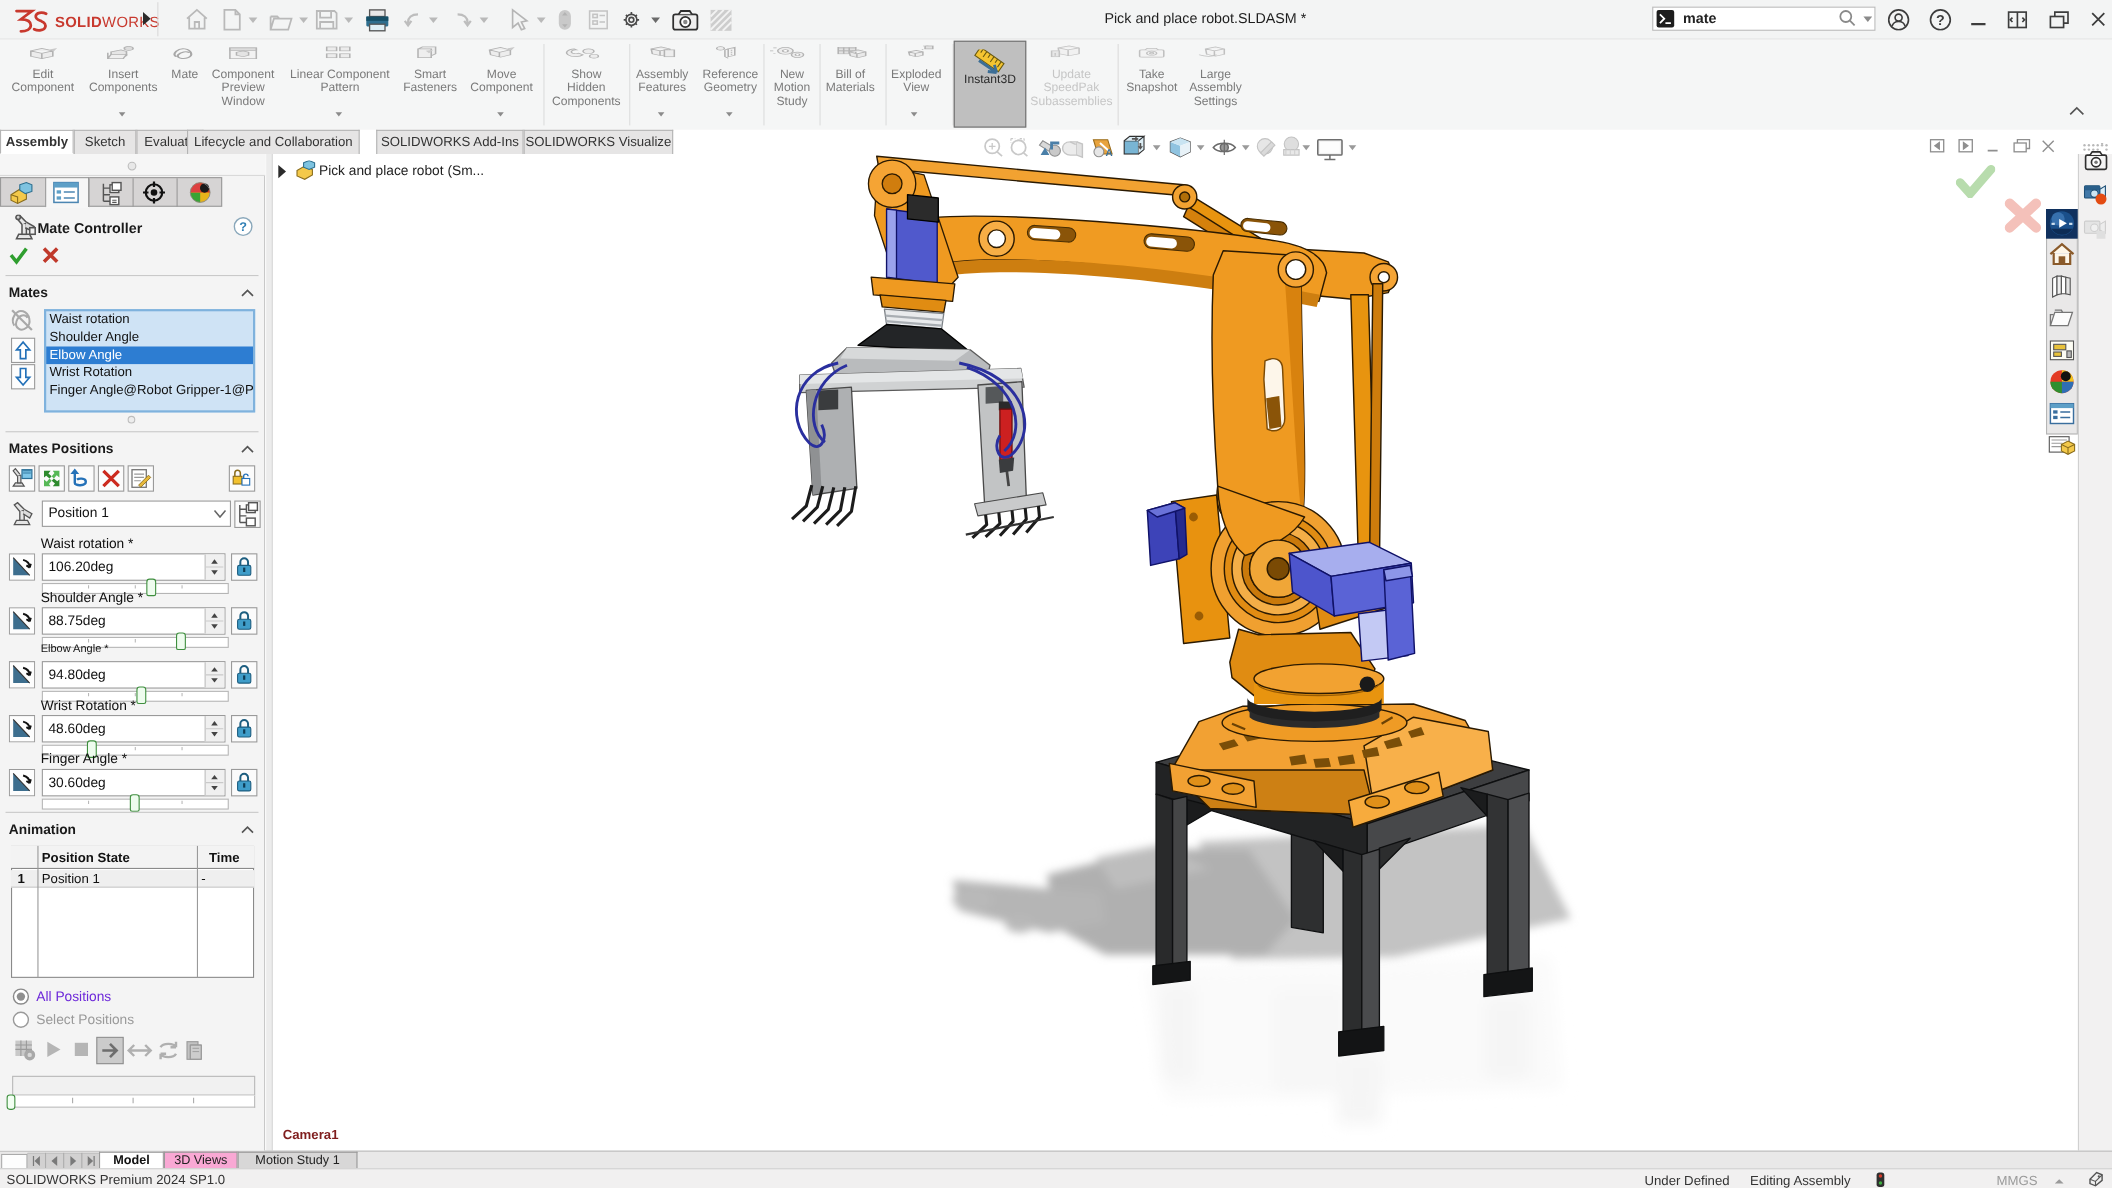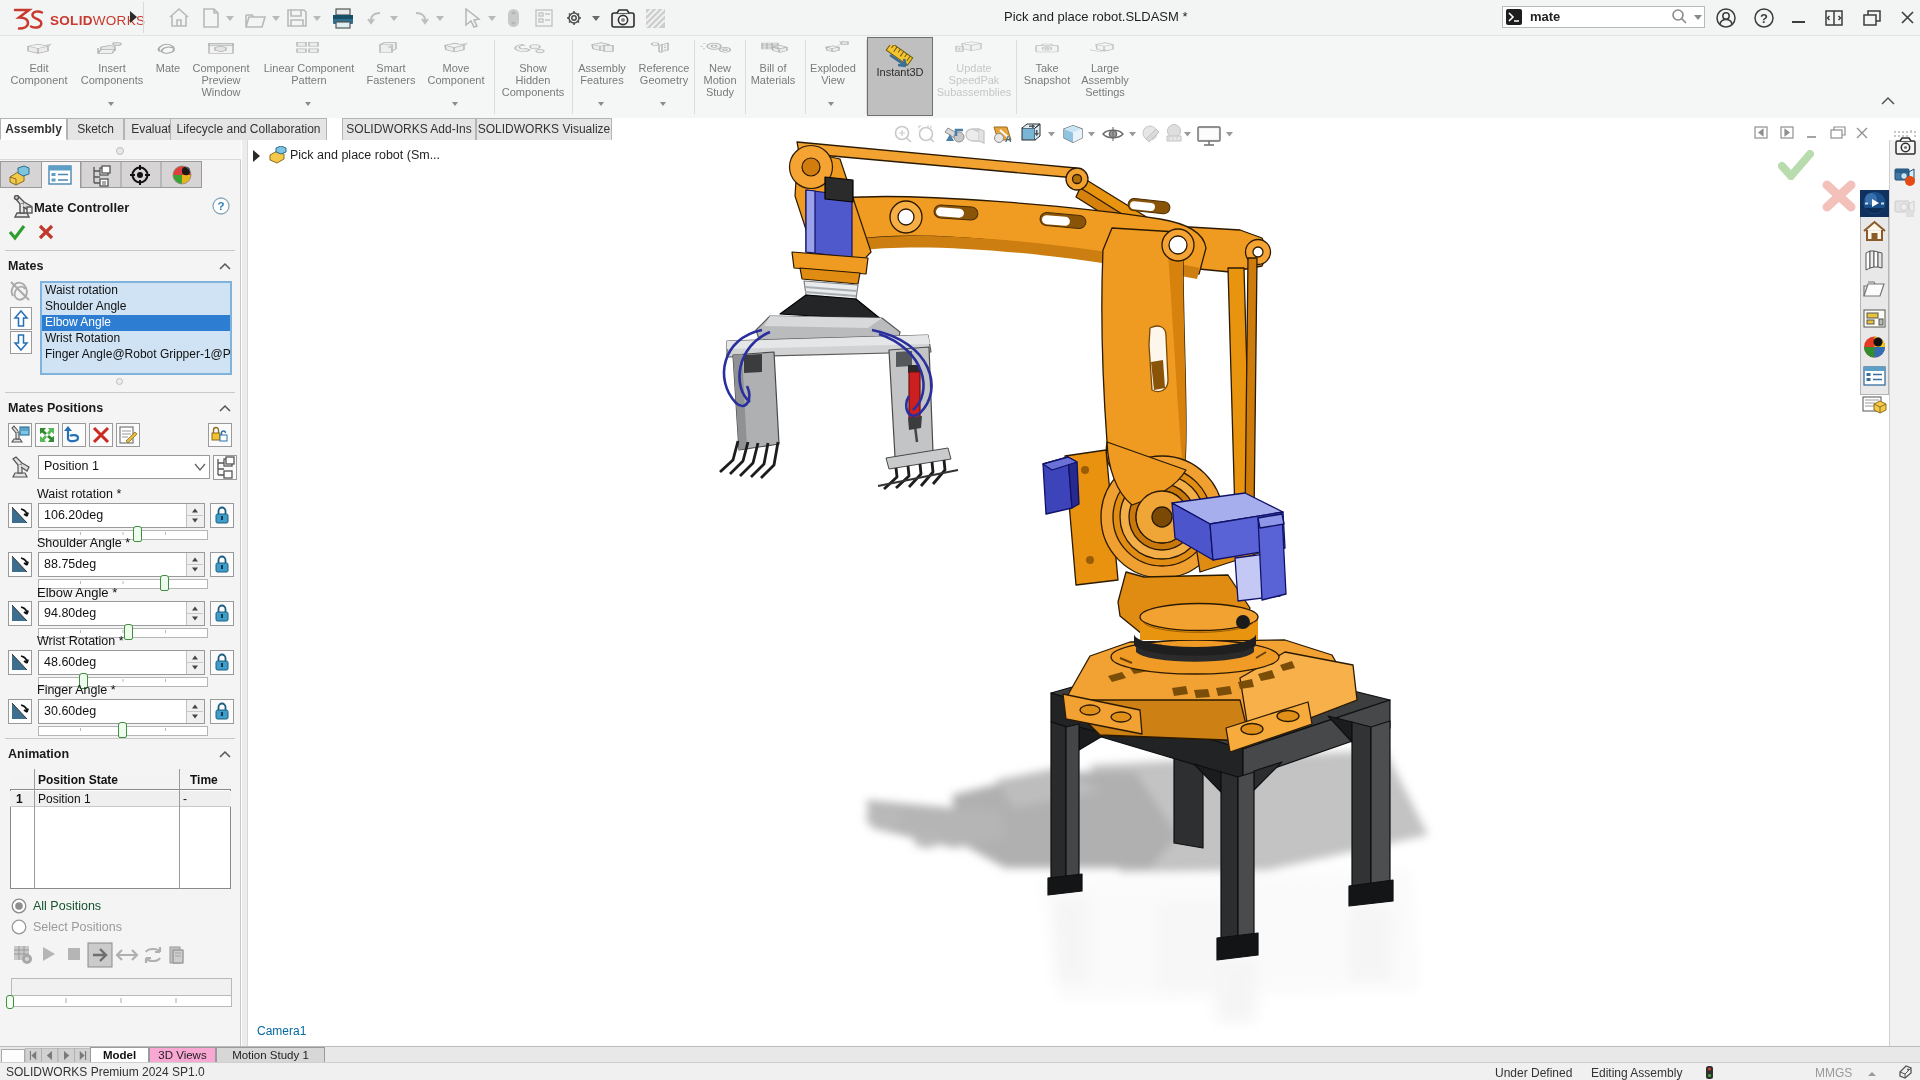--- a/index.html
+++ b/index.html
@@ -383,21 +383,21 @@
         <rect x="6.5" y="15" width="4" height="3" fill="#3a6e9e"></rect>
    <path d="M13 11.5 L22 11.5 M13 16.5 L22 16.5" stroke="#3a6e9e" stroke-width="1.3"></path>
   </g>
   <g transform="translate(0,202)">
    <rect x="3" y="5" width="18" height="14" fill="#fff" stroke="#555"></rect>
    <path d="M5 8 l14 0 M5 11 l10 0 M5 14 l12 0" stroke="#9a9a9a"></path>
    <path d="M14 12 L20 9 L26 12 L26 18 L20 21 L14 18 Z" fill="#f4c94a" stroke="#8a6d1d"></path>
    <path d="M14 12 L20 15 L26 12 M20 15 L20 21" stroke="#8a6d1d" fill="none"></path>
   </g>
  </svg>
- <div class="abs" style="left:15px;top:884px;font-size:12px;font-weight:normal;color:#0369a1">Camera1</div>
+ <div class="abs" style="left:15px;top:884px;font-size:12px;font-weight:bold;color:#7f1d1d">Camera1</div>
 </div>
 <svg id="robot" class="abs" style="left:0;top:0;pointer-events:none" width="1920" height="1080" viewBox="0 0 1920 1080">
 <defs>
  <filter id="b4" x="-30%" y="-30%" width="160%" height="160%">
         <feGaussianBlur stdDeviation="4"></feGaussianBlur>
       </filter>
  <filter id="b7" x="-30%" y="-30%" width="160%" height="160%">
         <feGaussianBlur stdDeviation="7"></feGaussianBlur>
       </filter>
 </defs>
@@ -908,21 +908,21 @@
       <svg class="abs" style="left:210px;top:412px" width="24" height="25">
         <rect x="6" y="11" width="12" height="9" rx="1.5" fill="#3f9dc9" stroke="#1d5e80"></rect>
         <path d="M8.5 11 L8.5 8 a3.5 3.5 0 0 1 7 0 L15.5 11" fill="none" stroke="#1d5e80" stroke-width="1.8"></path>
         <rect x="11" y="13" width="2" height="4" fill="#0e3c55"></rect>
       </svg>
       <div class="abs" style="left:38px;top:439px;width:170px;height:10px;background:#fff;border:1px solid #b5b5b5"></div>
       <svg class="abs" style="left:38px;top:439px" width="170" height="10">
         <path d="M42.5 2 L42.5 5 M85 2 L85 5 M127.5 2 L127.5 5" stroke="#b9b9b9"></path>
       </svg>
       <div class="abs" style="left:160px;top:435px;width:9px;height:16px;background:#eefcee;border:1.5px solid #3f8f3f;border-radius:3px 3px 2px 2px"></div>
-      <div class="abs" style="left:37px;top:445px;font-size:13px;color:#111">Elbow Angle *</div>
+      <div class="abs" style="left:37px;top:445px;font-size:10px;color:#111">Elbow Angle *</div>
       <svg class="abs" style="left:8px;top:461px" width="24" height="25" viewBox="0 0 24 25">
         <rect x="0.5" y="0.5" width="23" height="24" fill="#fdfdfd" stroke="#9a9a9a"></rect>
         <path d="M4 4 L4 20 L19 20 Z" fill="#3d6e8e"></path>
         <path d="M4 4 L19 20" stroke="#333" stroke-width="1"></path>
         <path d="M13 6 C17 7 19 10 19 13 M19 13 l-3 -2 M19 13 l1 -3.5" stroke="#111" stroke-width="1.8" fill="none"></path>
       </svg>
       <div class="abs" style="left:38px;top:461px;width:167px;height:25px;background:#fff;border:1px solid #9a9a9a"></div>
       <div class="abs" style="left:44px;top:466px;font-size:12.5px;color:#111">94.80deg</div>
       <div class="abs" style="left:186px;top:462px;width:18px;height:23px;background:#f0f0f0;border-left:1px solid #c0c0c0"></div>
       <svg class="abs" style="left:186px;top:462px" width="18" height="23">
@@ -1006,21 +1006,21 @@
     <div class="abs" style="left:10px;top:651px;width:221px;height:16px;background:#efefef;border-bottom:1px solid #c9c9c9"></div>
     <div class="abs" style="left:16px;top:652px;font-size:12px;font-weight:bold;color:#111">1</div>
     <div class="abs" style="left:38px;top:652px;font-size:12px;color:#111">Position 1</div>
     <div class="abs" style="left:183px;top:652px;font-size:12px;color:#111">-</div>
     <div class="abs" style="left:34px;top:629px;width:1px;height:120px;background:#9a9a9a"></div>
     <div class="abs" style="left:179px;top:629px;width:1px;height:120px;background:#9a9a9a"></div>
     <svg class="abs" style="left:11px;top:758px" width="16" height="16">
       <circle cx="8" cy="8" r="6.8" fill="#fff" stroke="#8a8a8a" stroke-width="1.3"></circle>
       <circle cx="8" cy="8" r="3.8" fill="#8f8f8f"></circle>
     </svg>
-    <div class="abs" style="left:33px;top:759px;font-size:12.5px;color:#14532d">All Positions</div>
+    <div class="abs" style="left:33px;top:759px;font-size:12.5px;color:#6d28d9">All Positions</div>
     <svg class="abs" style="left:11px;top:779px" width="16" height="16">
       <circle cx="8" cy="8" r="6.8" fill="#fff" stroke="#9a9a9a" stroke-width="1.3"></circle>
     </svg>
     <div class="abs" style="left:33px;top:780px;font-size:12.5px;color:#9a9a9a">Select Positions</div>
     <svg class="abs" style="left:12px;top:802px" width="180" height="28" viewBox="0 0 180 28">
       <g fill="#b5b5b5">
         <rect x="2" y="4" width="15" height="14" fill="#c9c9c9"></rect>
         <path d="M2 8 l15 0 M2 12 l15 0 M7 4 l0 14 M12 4 l0 14" stroke="#9a9a9a" stroke-width="1" fill="none"></path>
         <circle cx="15" cy="17" r="5" fill="#a8a8a8"></circle>
         <circle cx="15" cy="17" r="2" fill="#d8d8d8"></circle>

